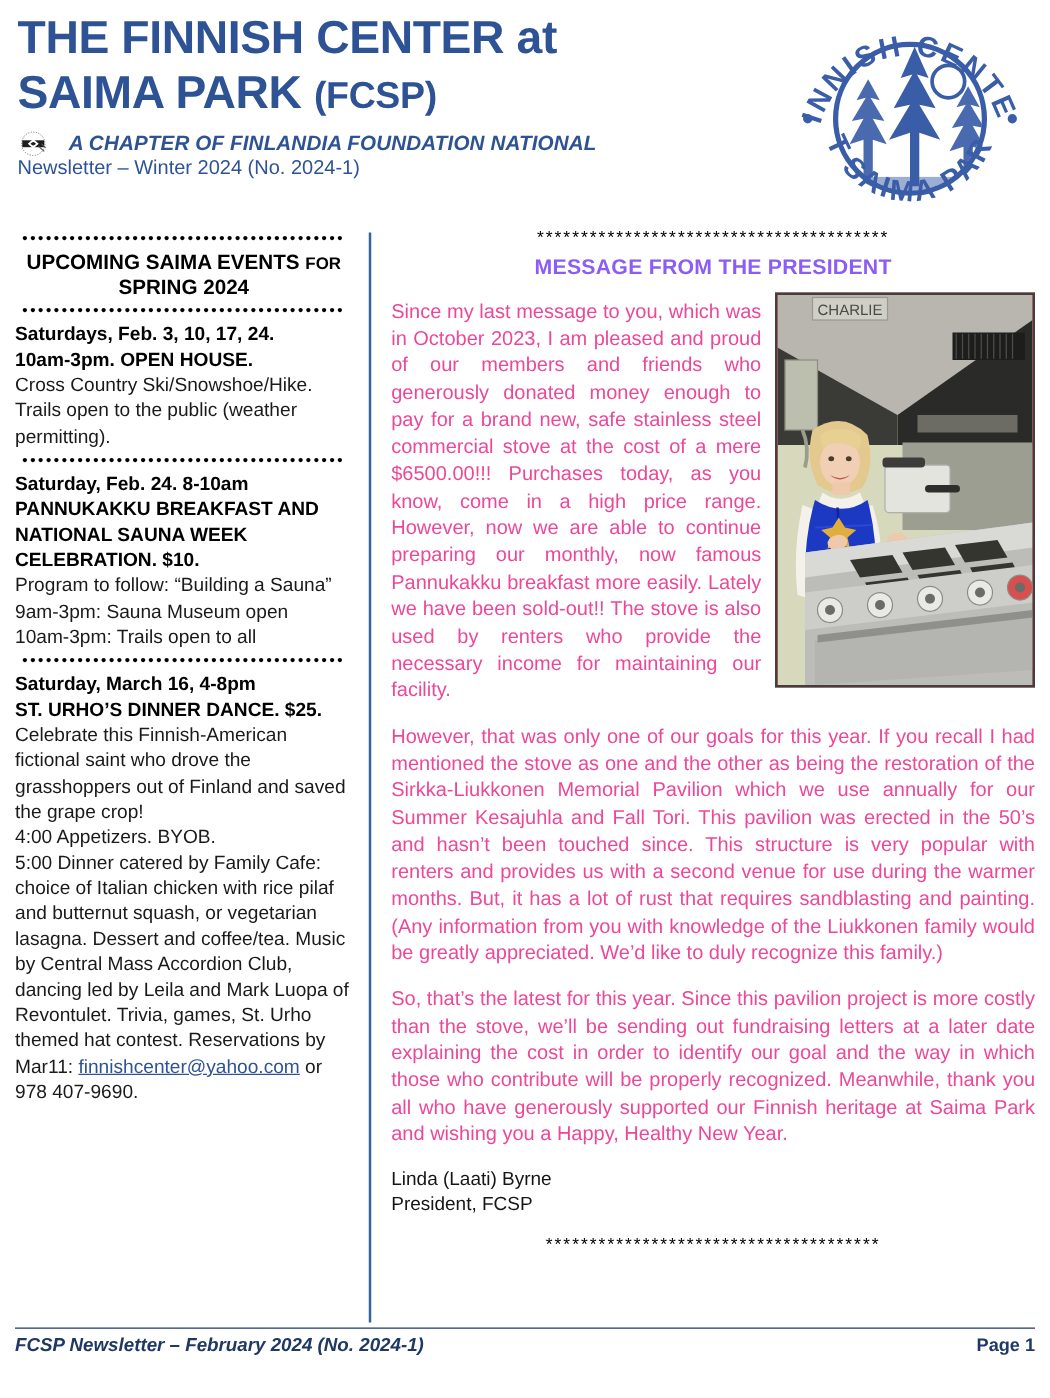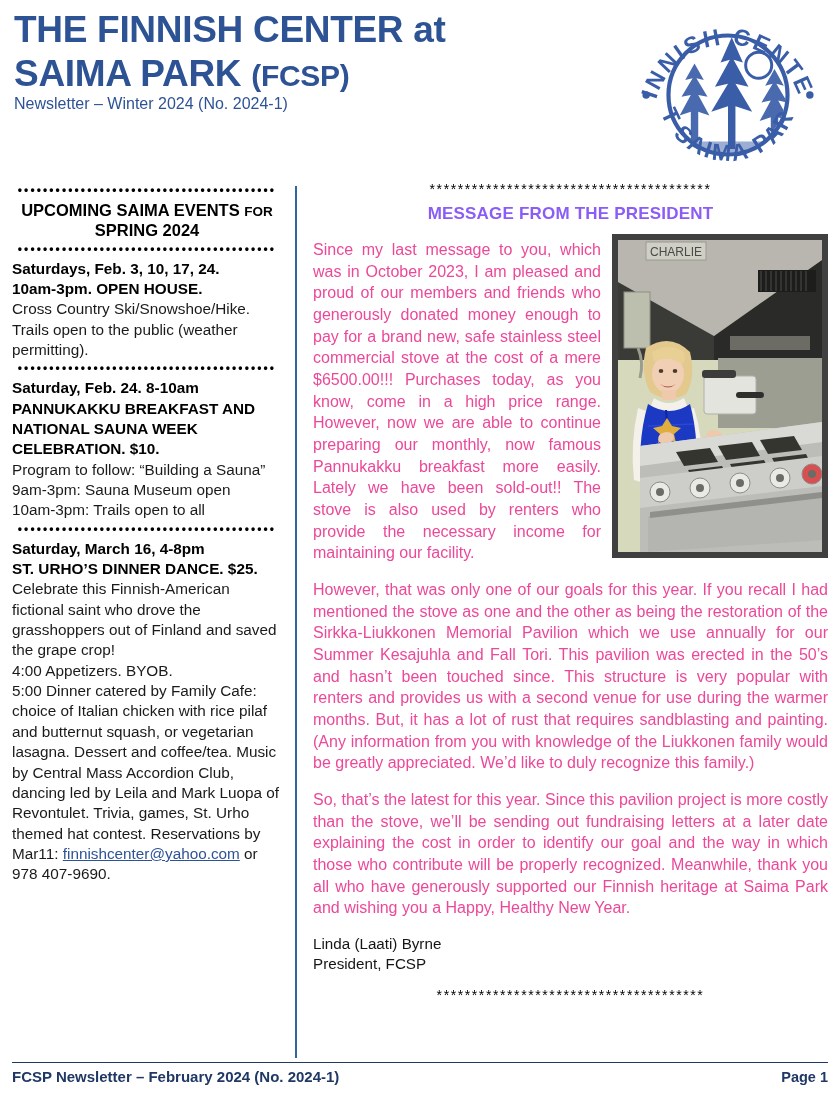--- a/index.html
+++ b/index.html
@@ -176,21 +176,21 @@
     font-size: 17px;
     color: #8b5cf6;
     margin: 4px 0 7px 0;
     letter-spacing: 0.2px;
   }
   .photo {
     float: right;
     width: 204px;
     height: 312px;
     margin: 3px 0 5px 11px;
-    border: 6px solid #404040;
+    border: 2px solid #404040;
     position: relative;
     overflow: hidden;
     background: #ef4444;
   }
   .pres-para {
     font-family: "Liberation Sans", sans-serif;
     font-size: 16px;
     line-height: 1.355;
     text-align: justify;
     color: #ec4899;
@@ -230,20 +230,21 @@
     margin: 0 0 5px 0;
   }
   .footer-row {
     display: flex;
     justify-content: space-between;
     align-items: baseline;
   }
   .footer-left {
     font-family: "Liberation Sans", sans-serif;
     font-weight: bold;
+    font-style: italic;
     font-size: 15px;
     color: #1F3864;
   }
   .footer-right {
     font-family: "Liberation Sans", sans-serif;
     font-weight: bold;
     font-size: 14.5px;
     color: #1F3864;
   }
 </style>
@@ -251,20 +252,30 @@
 <body>
 
 <div class="page">
 
   <div class="masthead">
     <div class="mast-title">
       <span>THE FINNISH CENTER at</span><br>
       <span>SAIMA PARK </span><span class="small">(FCSP)</span>
     </div>
 
+    <div class="chapter-row">
+      <svg class="ff-logo" viewBox="0 0 60 40">
+        <circle cx="22" cy="20" r="17" fill="none" stroke="#444" stroke-width="1.2" stroke-dasharray="1.4 2.4"></circle>
+        <rect x="6" y="15" width="32" height="10" fill="#1d1d1d"></rect>
+        <path d="M14 20 L22 13 L30 20 L22 27 Z" fill="#ffffff"></path>
+        <path d="M18 20 q4 -5 8 0 q-4 5 -8 0 z" fill="#1d1d1d"></path>
+        <path d="M30 24 l8 7 M34 20 l6 6" stroke="#555" stroke-width="1.6" fill="none"></path>
+      </svg>
+      <div class="chapter-text">A CHAPTER OF FINLANDIA FOUNDATION NATIONAL</div>
+    </div>
 
     <div class="issue-line">Newsletter – Winter 2024 (No. 2024-1)</div>
 
     <svg class="emblem" viewBox="0 0 200 200">
       <defs>
         <path id="arcTop" d="M 22,108 A 80,80 0 0 1 178,108" fill="none"></path>
         <path id="arcBot" d="M 26,112 A 76,76 0 0 0 174,112" fill="none"></path>
         <clipPath id="innerClip">
             <circle cx="100" cy="100" r="62"></circle>
           </clipPath>

